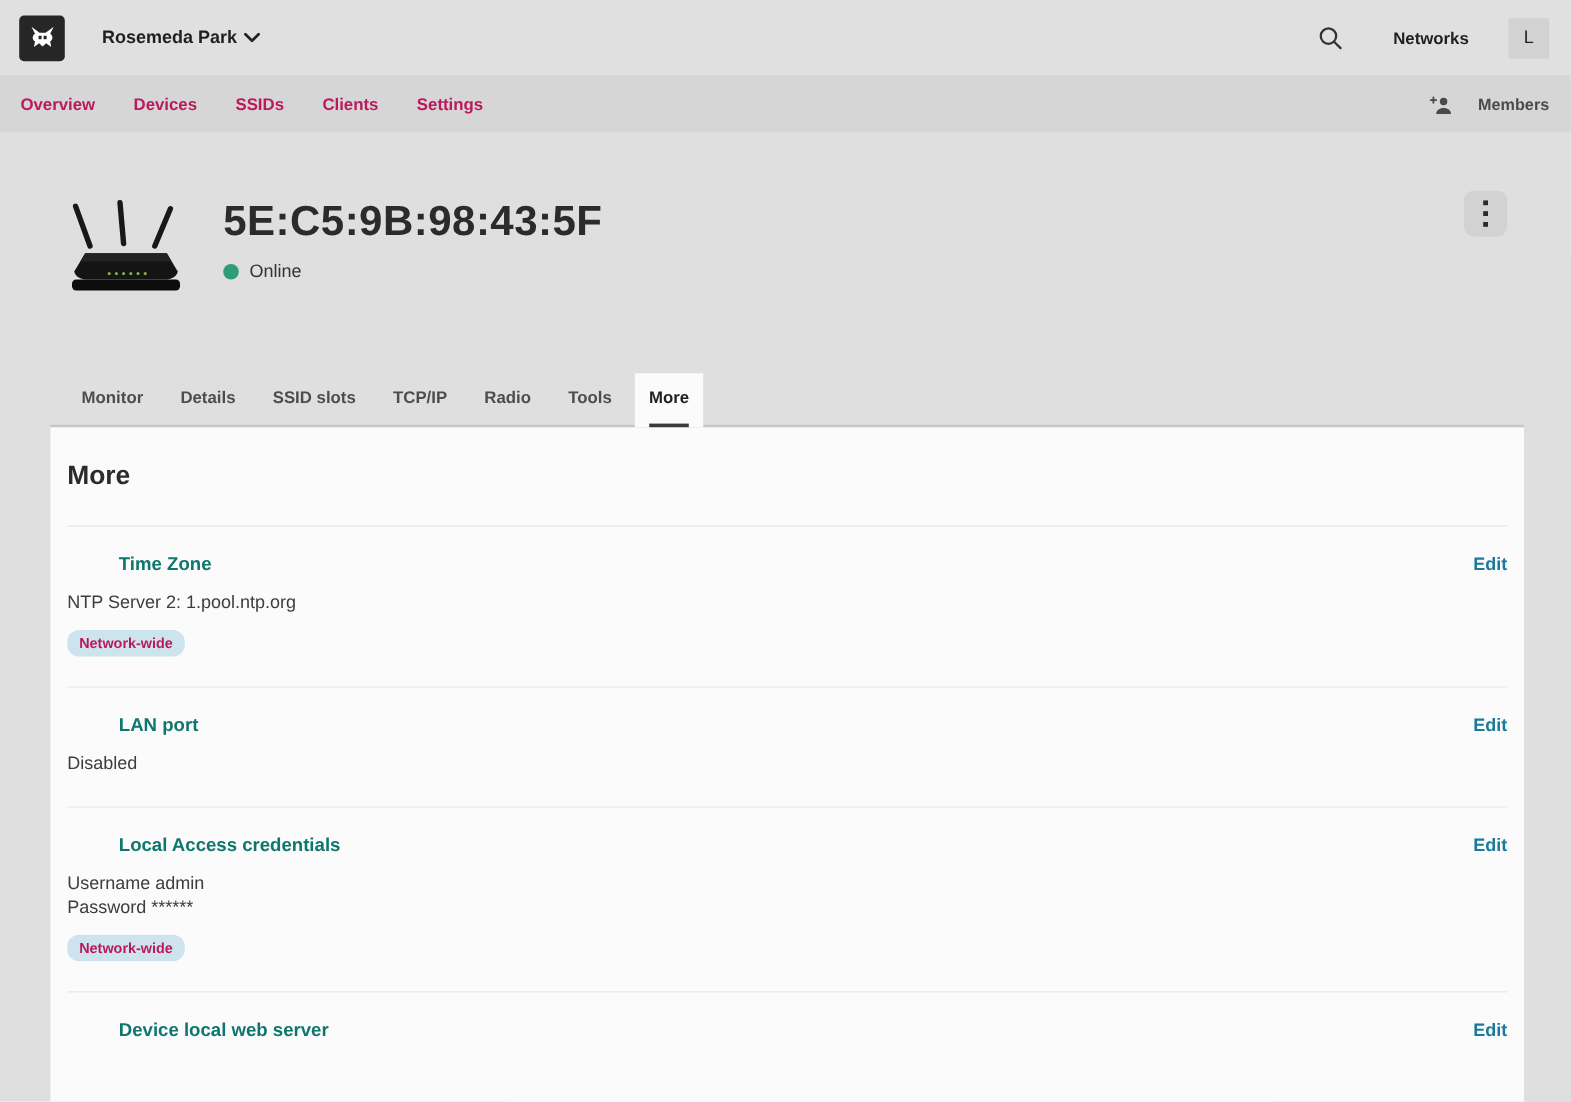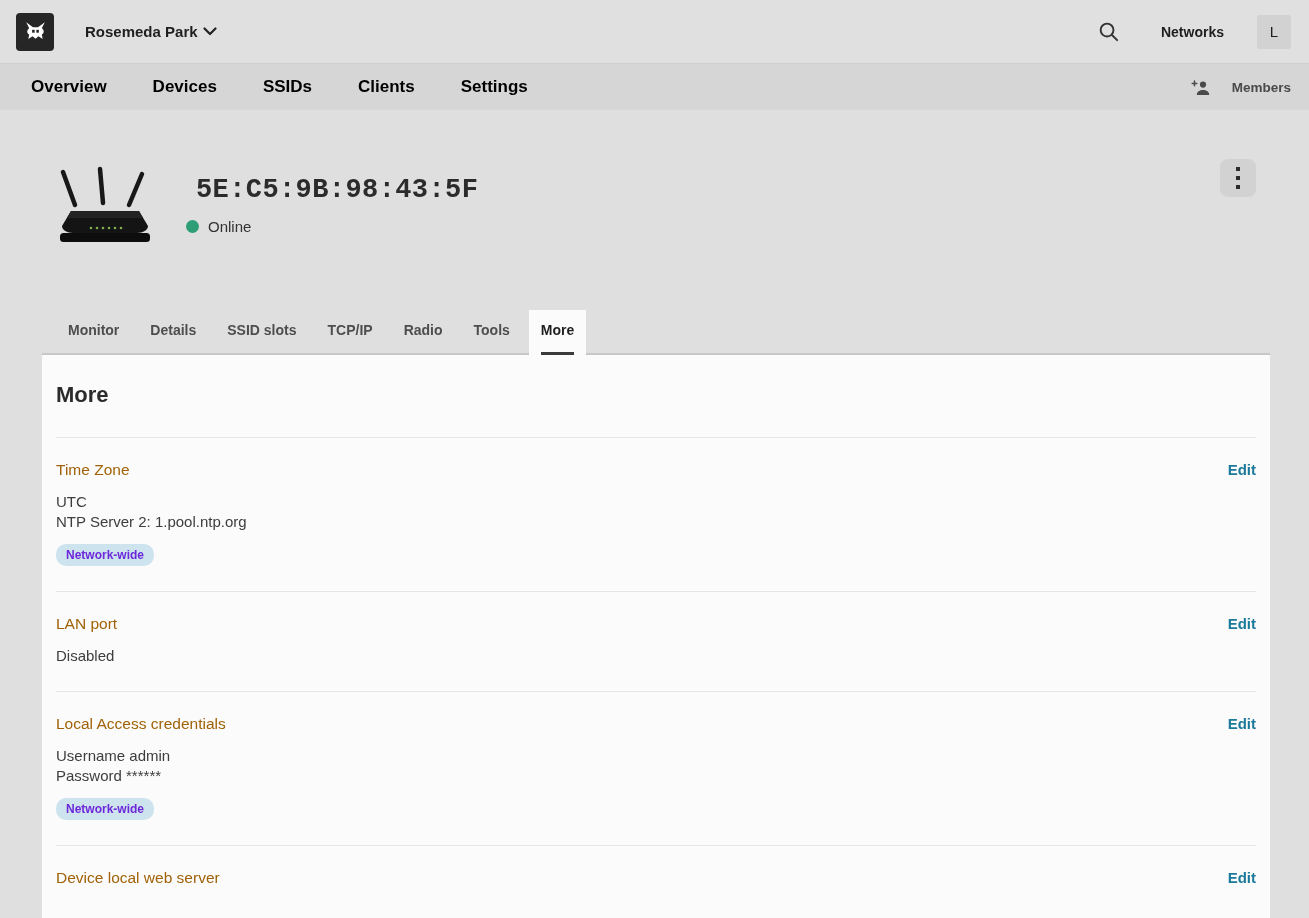--- a/index.html
+++ b/index.html
@@ -31,29 +31,29 @@
     width:34px; height:34px; background:#d2d2d2; border-radius:2px;
     display:flex; align-items:center; justify-content:center;
     font-size:15px; font-weight:500; color:#1f1f1f; cursor:pointer;
   }
 
   
   .navbar {
     height:46px; background:#d6d6d6;
     display:flex; align-items:center; padding:0 18px 0 17px;
   }
-  .nav-item { font-size:17px; font-weight:700; color:#000000; margin-right:32px; cursor:pointer;margin-left:14px; }
+  .nav-item { font-size:14px; font-weight:700; color:#be185d; margin-right:32px; cursor:pointer; }
   .members-btn { margin-left:auto; display:flex; align-items:center; gap:21px; cursor:pointer; }
   .members-label { font-size:13.5px; font-weight:700; color:#4a4a4a; }
 
   
   .page { position:relative; }
   .device-head { display:flex; padding:55px 0 0 55px; }
   .dev-info { margin-left:31px; }
-  .dev-title { margin:10px; font-size:27px; font-weight:700; color:#2b2b2b; letter-spacing:0.4px;font-family:Liberation Mono, monospace; }
+  .dev-title { margin:0; font-size:35px; font-weight:700; color:#2b2b2b; letter-spacing:0.4px; }
   .status-row { display:flex; align-items:center; gap:9px; margin-top:13px; font-size:15px; color:#333; }
   .status-dot { width:13px; height:13px; border-radius:50%; background:#2f9e77; }
   .kebab-btn {
     position:absolute; top:49px; right:53px; width:36px; height:38px;
     background:#d2d2d2; border:none; border-radius:8px; cursor:pointer;
     display:flex; flex-direction:column; align-items:center; justify-content:center; gap:5px;
   }
   .kebab-btn i { width:4px; height:4px; background:#2b2b2b; display:block; }
 
   
@@ -67,25 +67,25 @@
   .tab.active::after { content:""; position:absolute; left:12px; right:12px; bottom:0; height:3px; background:#3a3a3a; }
 
   
   .panel {
     margin:0 39px 0 42px; background:#fbfbfb; height:568px;
     padding:0 14px; overflow:hidden;
   }
   .panel-heading { margin:0; padding:27px 0 29px; font-size:22px; font-weight:700; color:#2b2b2b; }
   .sec { border-top:1px solid #e6e6e6; padding:23px 0 25px; }
   .sec-head { display:flex; justify-content:space-between; align-items:baseline; }
-  .sec-title { font-size:15.5px; font-weight:400; color:#a16207; }
+  .sec-title { font-size:15.5px; font-weight:700; color:#0f766e;margin-left:43px; }
   .edit-link { font-size:15px; font-weight:600; color:#1b7a9b; cursor:pointer; }
   .sec-lines { margin-top:13px; font-size:15px; color:#3d3d3d; line-height:20px; }
   .badge {
-    display:inline-block; margin-top:12px; background:#cde4ef; color:#6d28d9;
+    display:inline-block; margin-top:12px; background:#cde4ef; color:#be185d;
     font-size:12px; font-weight:700; padding:4px 10px; border-radius:10px;
   }
 </style>
 </head>
 <body>
 
 <header class="topbar">
   <div class="logo">
     <span style="display:flex;">
       <svg width="27" height="27" viewBox="0 0 32 32">
@@ -181,21 +181,20 @@
 
   <div class="panel">
     <h2 class="panel-heading">More</h2>
 
     <section class="sec">
       <div class="sec-head">
         <span class="sec-title">Time Zone</span>
         <span class="edit-link">Edit</span>
       </div>
       <div class="sec-lines">
-        <div>UTC</div>
         <div>NTP Server 2: 1.pool.ntp.org</div>
       </div>
       <span class="badge">Network-wide</span>
     </section>
 
     <section class="sec">
       <div class="sec-head">
         <span class="sec-title">LAN port</span>
         <span class="edit-link">Edit</span>
       </div>

